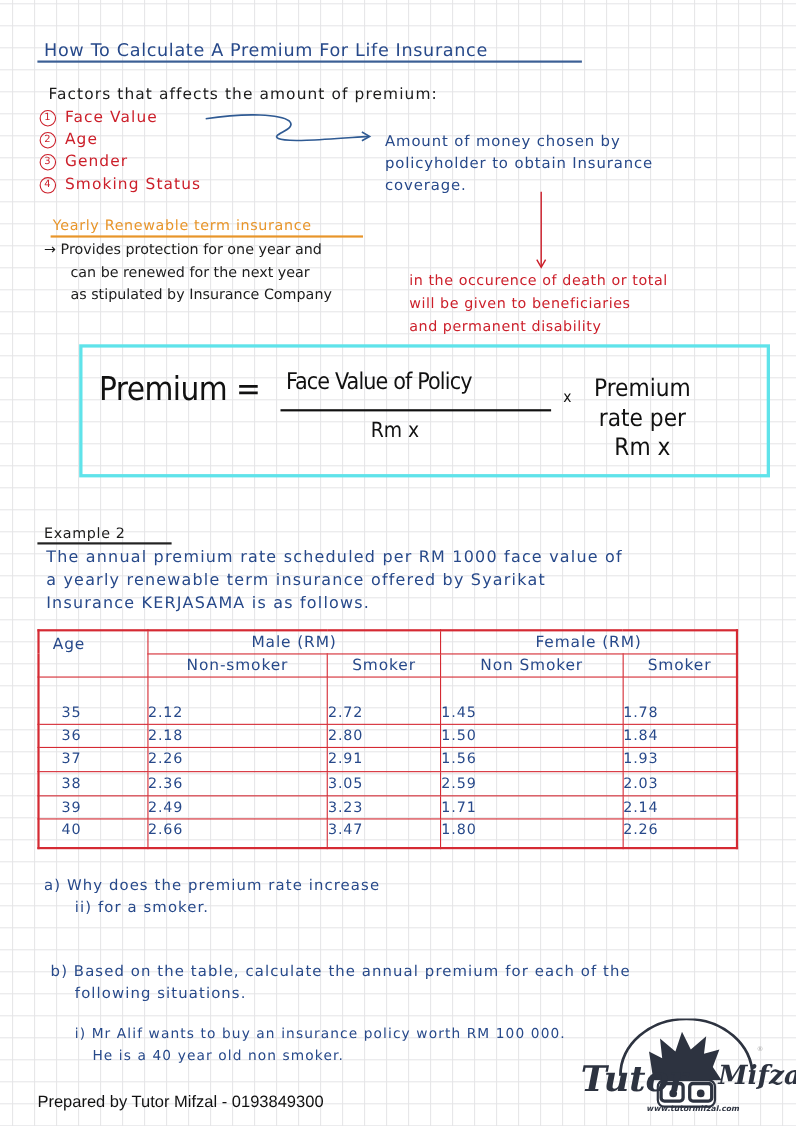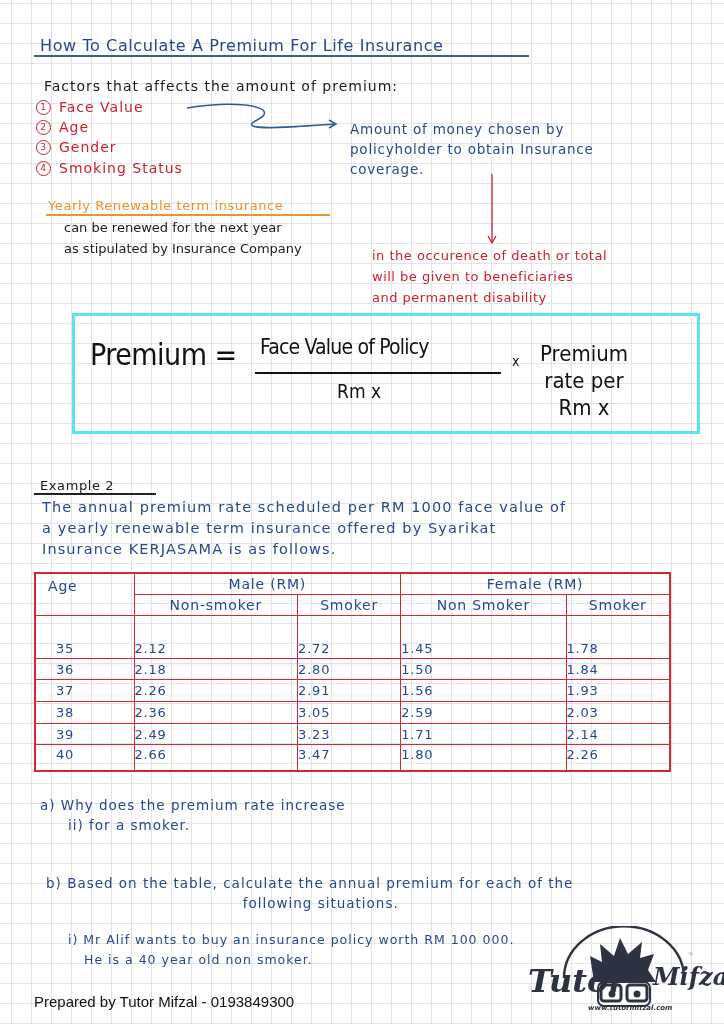--- a/index.html
+++ b/index.html
@@ -62,21 +62,21 @@
   #rate-table .age-head { width: 99px; text-align: left; padding-left: 12px; vertical-align: top; padding-top: 4px; }
   #rate-table tbody td { height: 20px; padding: 0; }
   #rate-table tbody tr.first td { height: 40px; vertical-align: bottom; padding-bottom: 2px; }
   #rate-table tbody tr.last td { height: 24px; vertical-align: top; padding-top: 2px; }
   #rate-table tbody td.age { text-align: left; padding-left: 20px; }
 
   .q { font-size: 13.5px; letter-spacing: 1px; line-height: 20px; }
   #qa { left: 40px; top: 795px; }
   #qa .sub { padding-left: 28px; display: block; }
   #qb { left: 46px; top: 873px; }
-  #qb .cont { padding-left: 22px; display: block; text-align: center; }
+  #qb .cont { padding-left: 22px; display: block; }
   #qbi { left: 68px; top: 930px; font-size: 12.5px; }
   #qbi .cont { padding-left: 16px; display: block; }
 
   #footer { left: 34px; top: 993px; font-family: "Liberation Sans", sans-serif; font-size: 15px; color: #111; }
 
   #logo { left: 528px; top: 926px; width: 190px; height: 96px; }
   #logo-word-left { position: absolute; left: 0px; top: 36px; font-family: "DejaVu Serif", serif; font-style: italic; font-weight: bold; font-size: 32px; color: #2d3340; }
   #logo-word-right { position: absolute; left: 125px; top: 36px; font-family: "DejaVu Serif", serif; font-style: italic; font-weight: bold; font-size: 24px; color: #2d3340; }
   #logo-url { position: absolute; left: 60px; top: 78px; font-family: "DejaVu Sans", sans-serif; font-style: italic; font-weight: bold; font-size: 7px; color: #2d3340; }
 </style>
@@ -122,20 +122,21 @@
 
 <div id="benef-def" class="abs red">
   <div>in the occurence of death or total</div>
   <div>will be given to beneficiaries</div>
   <div>and permanent disability</div>
 </div>
 
 <div id="yrt-heading" class="abs orange">Yearly Renewable term insurance</div>
 <div id="yrt-rule" class="abs"></div>
 <div id="yrt-desc" class="abs black">
+  <span class="line"><span>→</span> <span>Provides protection for one year and</span></span>
   <span class="line indent">can be renewed for the next year</span>
   <span class="line indent">as stipulated by Insurance Company</span>
 </div>
 
 <div class="abs" style="left:72px;top:313px;width:628px;height:121px;border:3px solid #5fe3ea;"></div>
 <div id="f-lhs" class="abs formula-text">Premium =</div>
 <div id="f-num" class="abs formula-text">Face Value of Policy</div>
 <div id="f-bar" class="abs"></div>
 <div id="f-den" class="abs formula-text">Rm x</div>
 <div id="f-times" class="abs formula-text">x</div>

